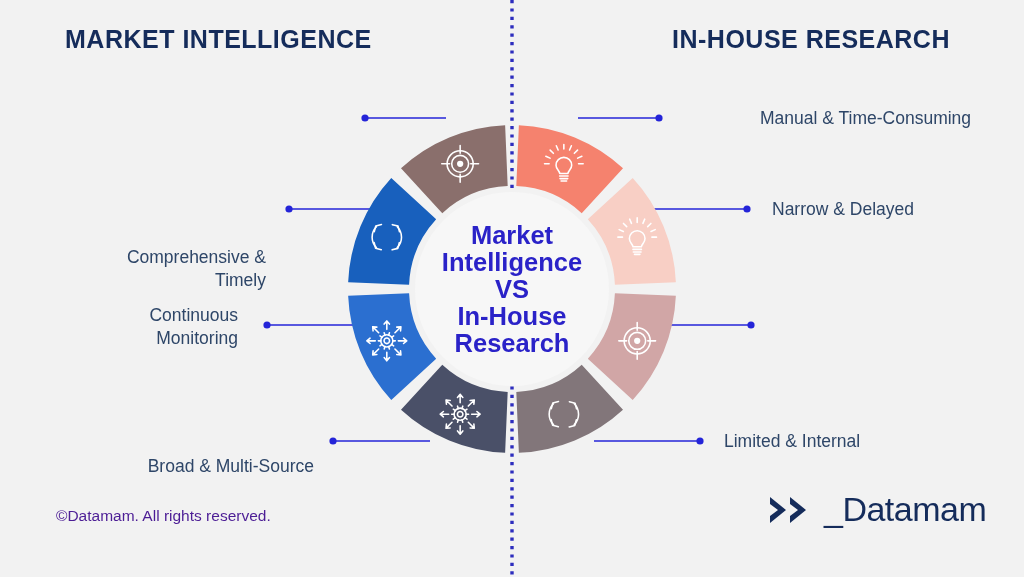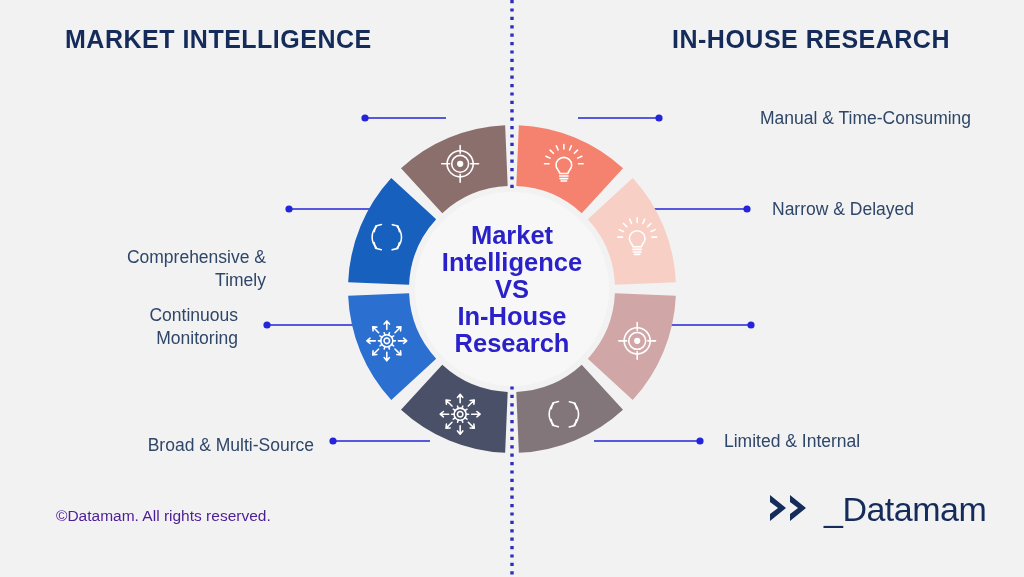--- a/index.html
+++ b/index.html
@@ -27,21 +27,21 @@
   .lbl.r{text-align:right;}
   .lbl.l{text-align:left;}
 
   #copyright{
     position:absolute;left:56px;top:507px;
     font-size:15.5px;color:#4c1d95;white-space:nowrap;
   }
 
   #logo{
     position:absolute;left:768px;top:492px;
-    display:flex;align-items:flex-start;gap:4px;
+    display:flex;align-items:flex-end;gap:4px;
   }
   #logo-word{
     font-size:34px;color:#152C5B;letter-spacing:-.5px;
     line-height:1;white-space:nowrap;
   }
   svg{display:block;}
   .seg{stroke:none;}
   .conn{stroke:#2424D8;stroke-width:1.7;fill:none;}
   .cdot{fill:#2424D8;}
   .ico{fill:none;stroke:#FFFFFF;stroke-width:1.7;
@@ -59,21 +59,21 @@
 
 <div id="stage">
 
   <div class="hdr" id="hdr-left">MARKET INTELLIGENCE</div>
   <div class="hdr" id="hdr-right">IN-HOUSE RESEARCH</div>
 
   <div class="lbl r" id="lbl-l1" style="right:758px;top:198px;margin-top:48px;">Comprehensive &amp;
 Timely</div>
   <div class="lbl r" id="lbl-l2" style="right:786px;top:304px;">Continuous
 Monitoring</div>
-  <div class="lbl r" id="lbl-l3" style="right:710px;top:434px;">Broad &amp; Multi-Source</div>
+  <div class="lbl r" id="lbl-l3" style="right:710px;top:455px;">Broad &amp; Multi-Source</div>
 
   <div class="lbl l" id="lbl-r0" style="left:716px;top:107px;margin-left:44px;">Manual &amp; Time-Consuming</div>
   <div class="lbl l" id="lbl-r1" style="left:772px;top:198px;">Narrow &amp; Delayed</div>
   <div class="lbl l" id="lbl-r3" style="left:724px;top:430px;">Limited &amp; Internal</div>
 
   <div id="copyright">©Datamam. All rights reserved.</div>
 
   <div id="logo">
     <svg width="52" height="32" viewBox="0 0 52 32">
       <path d="M2 3 L18 16 L2 29 L2 22 L10 16 L2 10 Z" fill="#152C5B"></path>

